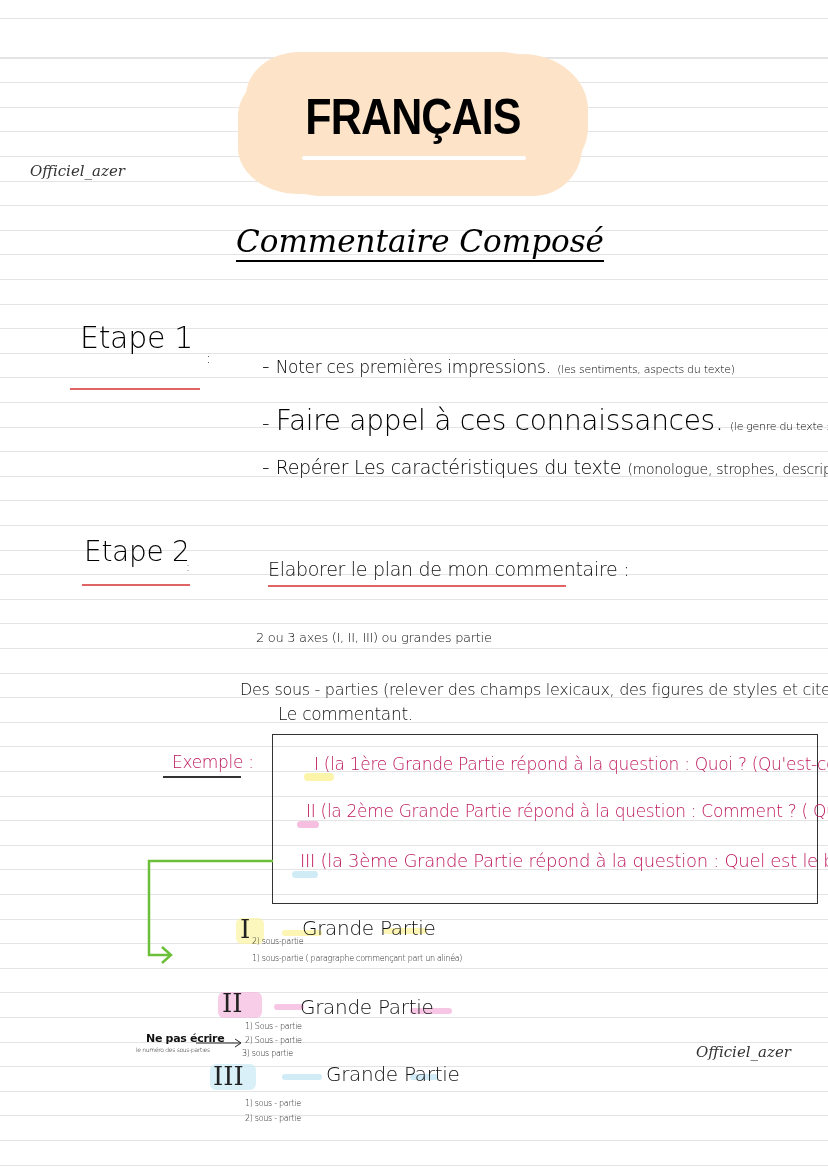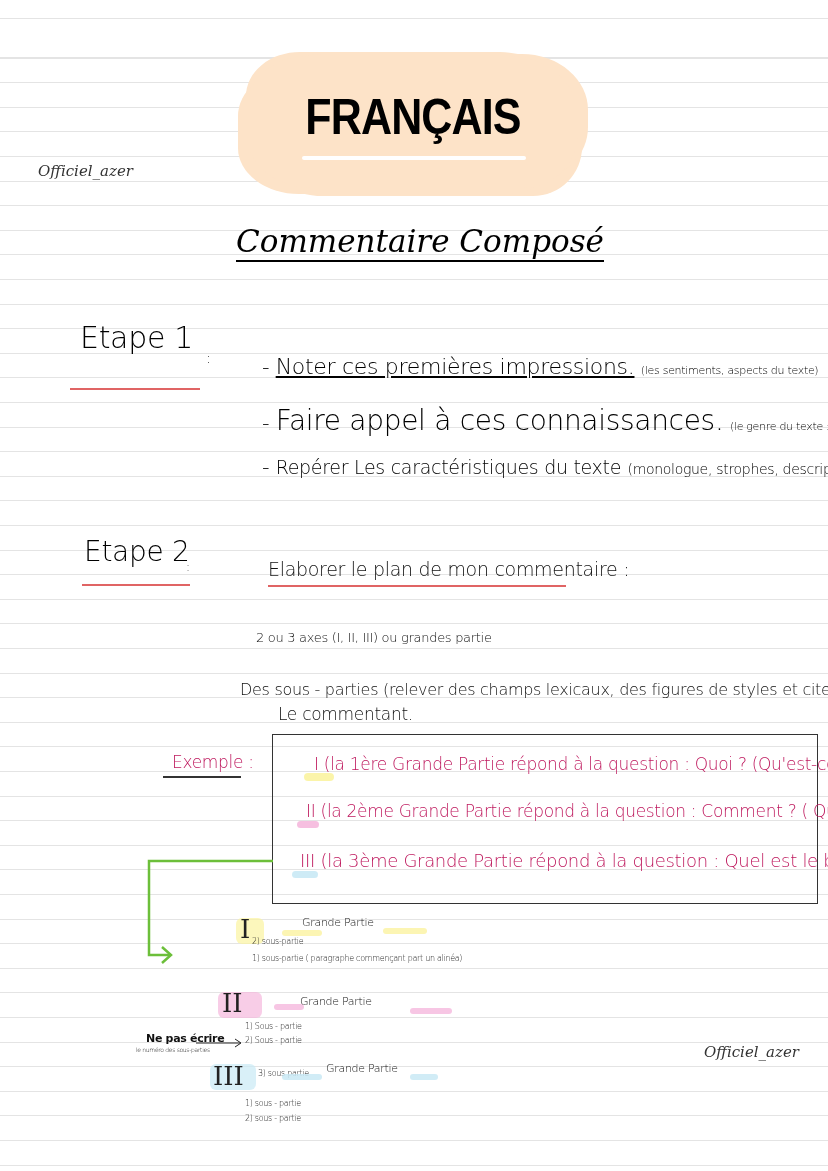--- a/index.html
+++ b/index.html
@@ -20,56 +20,56 @@
       left: 248px; top: 56px; width: 330px; height: 132px;
       background: #fde3c8; border-radius: 60px 70px 55px 65px / 50px 60px 55px 50px;
       box-shadow: -14px 10px 0 -4px #fde3c8, 14px -6px 0 -4px #fde3c8, 10px 14px 0 -6px #fde3c8, -8px -10px 0 -6px #fde3c8;
     }
     .title {
       left: 248px; top: 88px; width: 330px; text-align: center;
       font-family: "Liberation Sans", sans-serif; font-weight: bold;
       font-size: 50px; letter-spacing: -1px; transform: scaleX(0.86); color: #000;
     }
     .title-underline { left: 302px; top: 156px; width: 224px; height: 4px; background: #ffffff; border-radius: 2px; }
-    .watermark { font-family: "DejaVu Serif", serif; font-style: italic; font-size: 15px; color: #333; margin-left: 8px; }
+    .watermark { font-family: "DejaVu Serif", serif; font-style: italic; font-size: 15px; color: #333; }
     .subtitle {
       left: 236px; top: 222px; font-size: 31px; color: #000;
       border-bottom: 2px solid #000; padding-bottom: 0px; line-height: 38px;
     }
     .step { font-size: 30px; font-weight: 300; color: #000; }
     .red-rule { height: 1.5px; background: #e06464; }
     .main-line { font-size: 21px; color: #000; }
     .small-note { font-size: 11px; color: #000; }
     .green { color: #be185d; }
     .green-line { font-size: 17px; }
     .example-box { left: 272px; top: 734px; width: 544px; height: 168px; border: 1.5px solid #333; background: transparent; }
     .hl { position: absolute; border-radius: 6px; opacity: 0.9; }
     .roman { font-family: "DejaVu Serif", serif; font-size: 26px; color: #222; font-weight: 300; }
-    .gp { font-size: 11px; color: #111; }
+    .gp { font-size: 20px; color: #111; }
     .sub { font-size: 8px; color: #222; line-height: 12px; }
     svg { display: block; }
   </style>
 </head>
 <body>
 
 <div class="abs cloud"></div>
 <div class="abs title">FRANÇAIS</div>
 <div class="abs title-underline"></div>
 
 <div class="abs watermark" style="left:30px; top:162px;">Officiel_azer</div>
 
 <div class="abs script subtitle">Commentaire Composé</div>
 
 <div class="abs hand step" style="left:80px; top:320px;">Etape 1</div>
 <div class="abs hand" style="left:206px; top:350px; font-size:14px;">:</div>
 <div class="abs red-rule" style="left:70px; top:388px; width:130px;"></div>
 
 <div class="abs hand main-line" style="left:262px; top:354px;">
   <span>-</span>
-  <span style="font-size:22px;text-decoration:underline;">Noter ces premières impressions.</span>
+  <span style="font-size:17px;">Noter ces premières impressions.</span>
   <span class="small-note">(les sentiments, aspects du texte)</span>
 </div>
 <div class="abs hand main-line" style="left:262px; top:404px;">
   <span>-</span>
   <span style="font-size:28px;">Faire appel à ces connaissances.</span>
   <span class="small-note">(le genre du texte : poésie, récit), le contexte</span>
 </div>
 <div class="abs hand main-line" style="left:262px; top:455px;">
   <span>-</span>
   <span style="font-size:19px;">Repérer Les caractéristiques du texte</span>
@@ -122,21 +122,21 @@
 <div class="abs hand sub" style="left:252px; top:953px;">1) sous-partie ( paragraphe commençant part un alinéa)</div>
 <div class="abs hand sub" style="left:252px; top:936px;">2) sous-partie</div>
 
 <div class="hl" style="left:218px; top:992px; width:44px; height:26px; background:#f5b8dd; opacity:0.7;"></div>
 <div class="abs roman" style="left:222px; top:988px;">II</div>
 <div class="hl" style="left:274px; top:1004px; width:30px; height:6px; background:#f5b8dd; opacity:0.8;"></div>
 <div class="hl" style="left:410px; top:1008px; width:42px; height:6px; background:#f5b8dd; opacity:0.8;"></div>
 <div class="abs hand gp" style="left:300px; top:995px;">Grande Partie</div>
 <div class="abs hand sub" style="left:245px; top:1021px;">1) Sous - partie</div>
 <div class="abs hand sub" style="left:245px; top:1035px;">2) Sous - partie</div>
-<div class="abs hand sub" style="left:258px; top:1048px;margin-top:20px;">3) sous partie</div>
+<div class="abs hand sub" style="left:242px; top:1048px;">3) sous partie</div>
 
 <div class="abs hand" style="left:146px; top:1032px; font-size:11px;font-weight:bold;">Ne pas écrire</div>
 <div class="abs hand" style="left:136px; top:1046px; font-size:6px;">le numéro des sous-parties</div>
 <svg class="abs" style="left:196px; top:1036px;" width="50" height="14">
   <line x1="0" y1="7" x2="44" y2="7" stroke="#222" stroke-width="1"></line>
   <polyline points="39,3 45,7 39,11" fill="none" stroke="#222" stroke-width="1"></polyline>
 </svg>
 
 <div class="hl" style="left:210px; top:1064px; width:46px; height:26px; background:#c9e9f5; opacity:0.7;"></div>
 <div class="abs roman" style="left:213px; top:1061px;">III</div>

